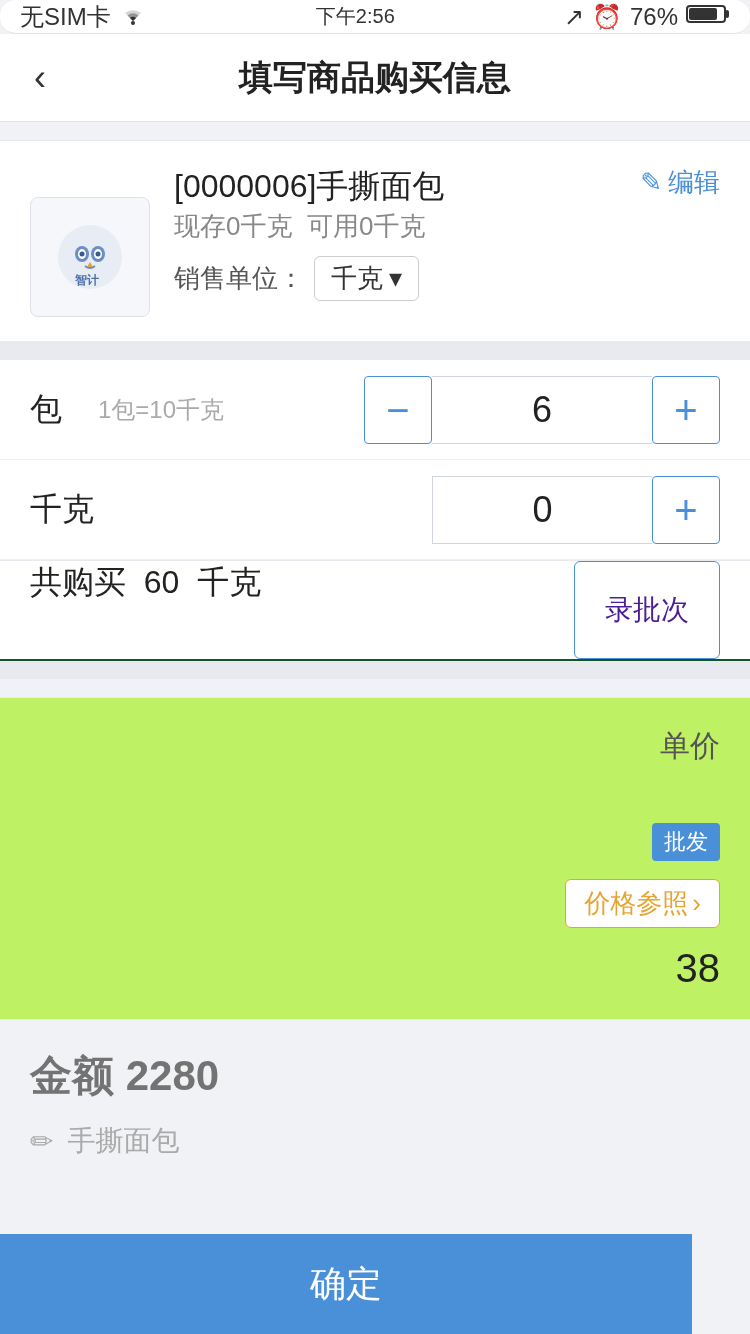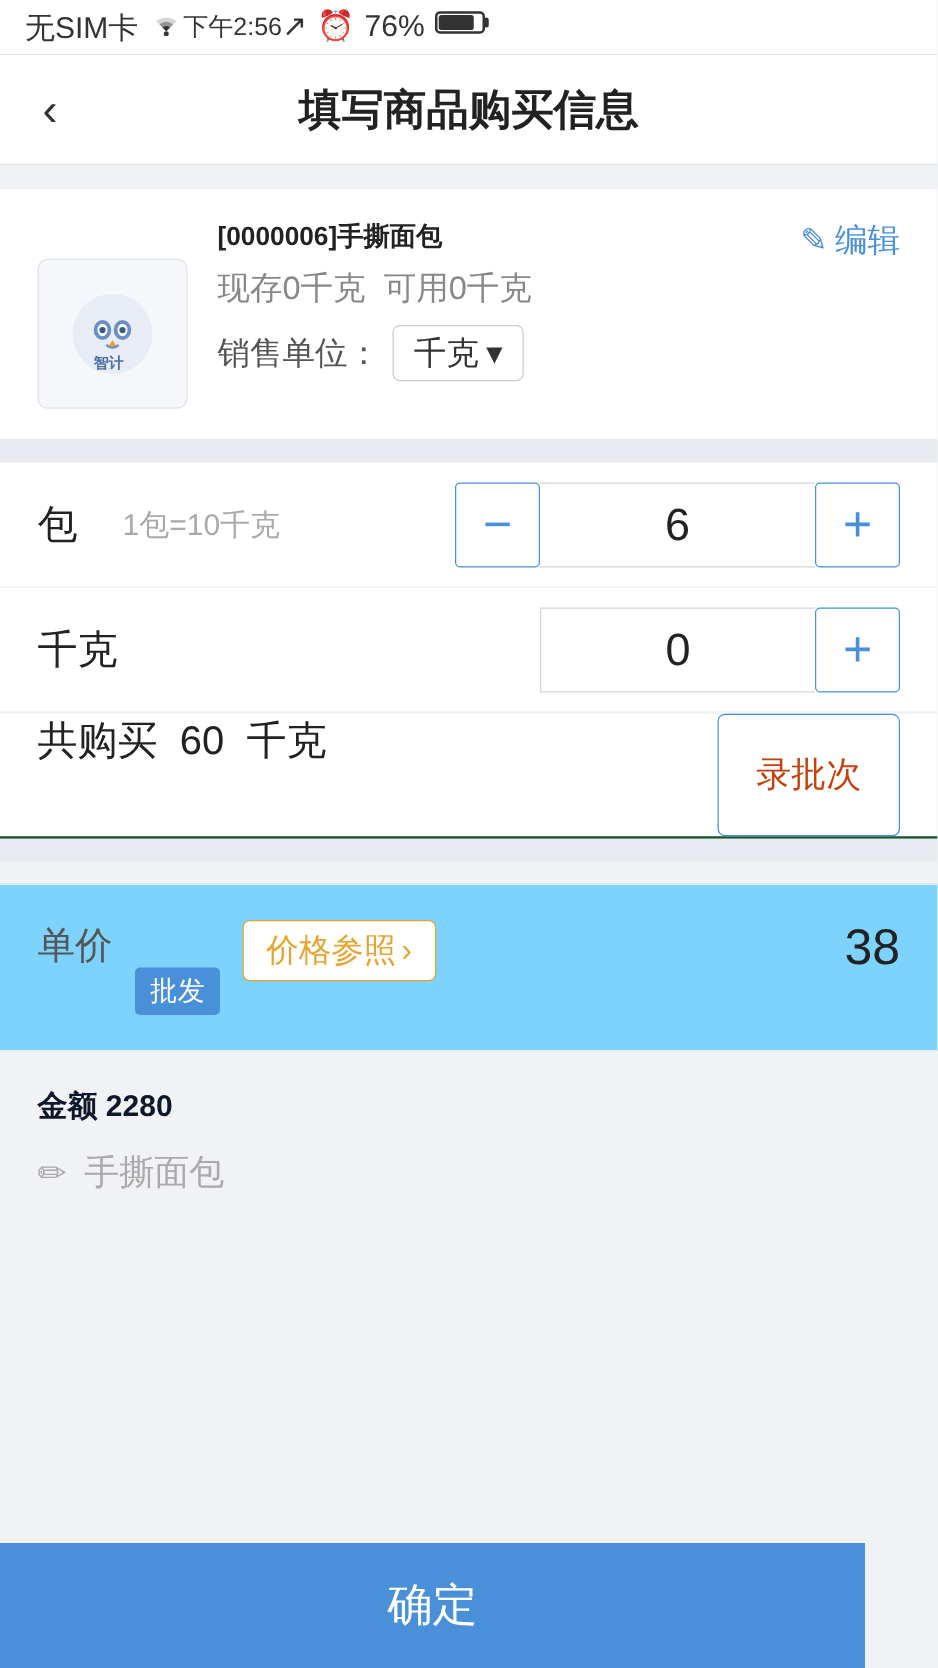--- a/index.html
+++ b/index.html
@@ -9,28 +9,30 @@
       min-height: 1334px;
       font-family: -apple-system, "PingFang SC", "Helvetica Neue", Arial, sans-serif;
       background: #f0f2f5;
       font-size: 28px;
       color: #333;
     }
 
     
     .status-bar {
       width: 750px;
-      height: 44px;
-      background: #fff;
-      display: flex;
-      align-items: center;
+      height: 34px;
+      background: #fff;
+      display: flex;
+      align-items: center;
+      justify-content: space-between;
       padding: 0 20px;
       font-size: 24px;
       color: #333;
       border-bottom: 1px solid #e5e5e5;
+      border-radius: 16px;
     }
     .status-left { display: flex; align-items: center; gap: 8px; }
     .status-center { font-size: 20px; font-weight: 500; }
     .status-right { display: flex; align-items: center; gap: 8px; font-size: 24px; }
 
     
     .nav-bar {
       width: 750px;
       height: 88px;
       background: #fff;
@@ -73,24 +75,23 @@
       border-radius: 8px;
       display: flex;
       align-items: center;
       justify-content: center;
       flex-shrink: 0;
       margin-top: 32px;
     }
     .product-thumb svg { width: 70px; height: 70px; }
     .product-info { flex: 1; }
     .product-name {
-      font-size: 21px;
-      font-weight: 700;
-      color: #222;
-      margin-bottom: 10px;
+      font-size: 32px;
+      font-weight: 400;
+      color: #222;
     }
     .product-stock {
       font-size: 26px;
       color: #888;
       margin-bottom: 12px;
     }
     .product-unit {
       font-size: 26px;
       color: #555;
       display: flex;
@@ -201,38 +202,39 @@
       padding: 0 30px;
       height: 100px;
       border-bottom: 2px solid #14532d;
     }
     .summary-text {
       font-size: 32px;
       color: #222;
     }
     .record-btn {
       border: 1.5px solid #4a90d9;
-      color: #c2410c;
+      color: #4c1d95;
       background: #fff;
       padding: 4px 30px;
       font-size: 28px;
       border-radius: 6px;
       cursor: pointer;
     }
 
     
     .price-section {
-      background: #7dd3fc;
+      background: #bef264;
       margin-top: 18px;
       padding: 28px 30px;
       display: flex;
-      align-items: flex-start;
+      align-items: flex-end;
       gap: 18px;
       border-top: 1px solid #e8eaf0;
       border-bottom: 1px solid #e8eaf0;
+      flex-direction: column;
     }
     .price-label {
       font-size: 30px;
       color: #555;
     }
     .price-badge {
       background: #4a90d9;
       color: #fff;
       font-size: 22px;
       padding: 4px 12px;
@@ -257,22 +259,22 @@
       font-weight: 500;
       color: #222;
     }
 
     
     .amount-section {
       background: #f0f2f5;
       padding: 28px 30px 18px 30px;
     }
     .amount-row {
-      font-size: 24px;
-      color: #0f172a;
+      font-size: 42px;
+      color: #737373;
       margin-bottom: 18px;
     }
     .amount-row span { font-weight: 600; }
     .note-row {
       display: flex;
       align-items: center;
       gap: 14px;
       font-size: 28px;
       color: #aaa;
       cursor: pointer;

